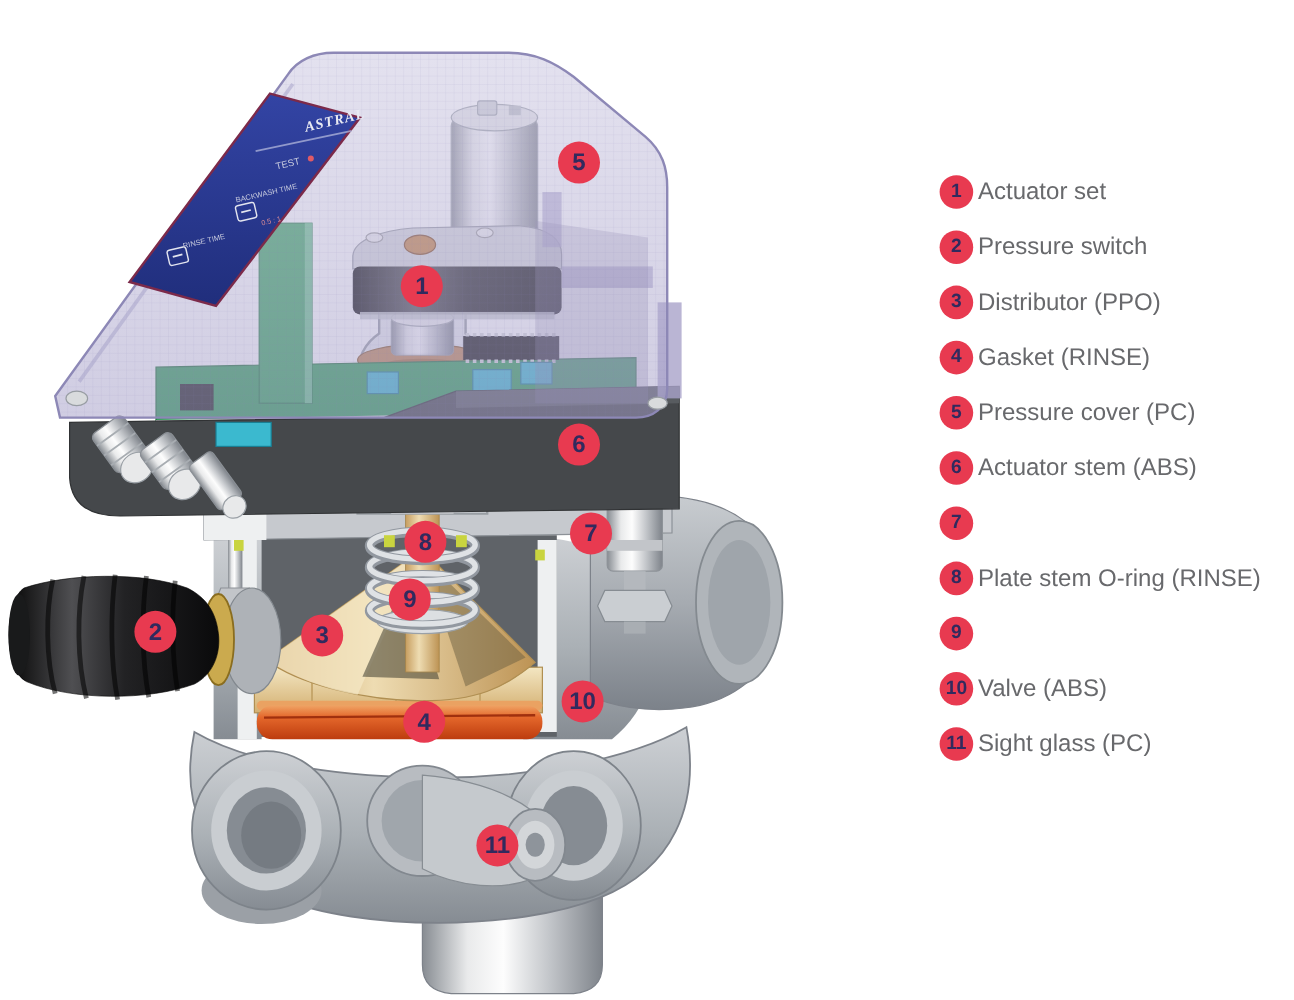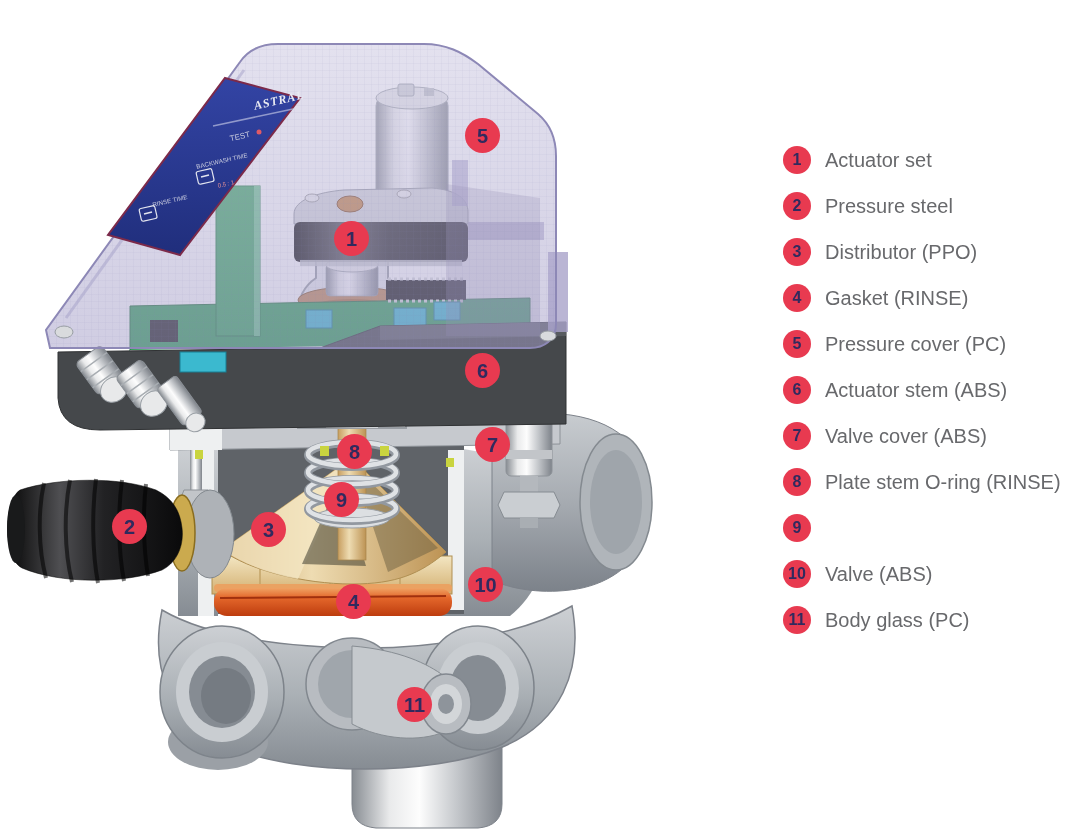--- a/index.html
+++ b/index.html
@@ -8,21 +8,21 @@
   .diagram-svg{position:absolute;left:0;top:0;}
   
   .marker{position:absolute;width:35px;height:35px;margin:-18px 0 0 -18px;border-radius:50%;
           background:#e83a50;color:#312a5e;font-weight:bold;font-size:20px;
           display:flex;align-items:center;justify-content:center;line-height:1;}
   
   .legend{position:absolute;left:783px;top:146px;display:flex;flex-direction:column;}
   .legend-row{display:flex;align-items:center;height:28px;margin-bottom:18px;}
   .badge{flex:0 0 28px;width:28px;height:28px;border-radius:50%;background:#e83a50;color:#312a5e;
          font-weight:bold;font-size:16px;display:flex;align-items:center;justify-content:center;line-height:1;}
-  .legend-label{margin-left:14px;font-size:20px;color:#68696c;white-space:nowrap;}
+  .legend-label{margin-left:4px;font-size:20px;color:#68696c;white-space:nowrap;}
   text{font-family:"Liberation Sans",sans-serif;}
   .brand-text{font-family:"Liberation Serif",serif;font-style:italic;font-weight:bold;letter-spacing:1px;}
 </style>
 </head>
 <body>
 
 <div class="canvas">
 
   <svg class="diagram-svg" width="660" height="833" viewBox="0 0 660 833" xmlns="http://www.w3.org/2000/svg">
     <defs>
@@ -303,51 +303,50 @@
   <div class="marker" style="left: 486px; top: 585px;">10</div>
   <div class="marker" style="left: 415px; top: 705px;">11</div>
 
   <div class="legend">
     <div class="legend-row">
       <span class="badge">1</span>
       <span class="legend-label">Actuator set</span>
     </div>
     <div class="legend-row">
       <span class="badge">2</span>
-      <span class="legend-label">Pressure steel</span>
+      <span class="legend-label">Pressure switch</span>
     </div>
     <div class="legend-row">
       <span class="badge">3</span>
       <span class="legend-label">Distributor (PPO)</span>
     </div>
     <div class="legend-row">
       <span class="badge">4</span>
       <span class="legend-label">Gasket (RINSE)</span>
     </div>
     <div class="legend-row">
       <span class="badge">5</span>
       <span class="legend-label">Pressure cover (PC)</span>
     </div>
     <div class="legend-row">
       <span class="badge">6</span>
       <span class="legend-label">Actuator stem (ABS)</span>
     </div>
     <div class="legend-row">
       <span class="badge">7</span>
-      <span class="legend-label">Valve cover (ABS)</span>
     </div>
     <div class="legend-row">
       <span class="badge">8</span>
       <span class="legend-label">Plate stem O-ring (RINSE)</span>
     </div>
     <div class="legend-row">
       <span class="badge">9</span>
     </div>
     <div class="legend-row">
       <span class="badge">10</span>
       <span class="legend-label">Valve (ABS)</span>
     </div>
     <div class="legend-row">
       <span class="badge">11</span>
-      <span class="legend-label">Body glass (PC)</span>
+      <span class="legend-label">Sight glass (PC)</span>
     </div>
   </div>
 </div>
 
 </body></html>

